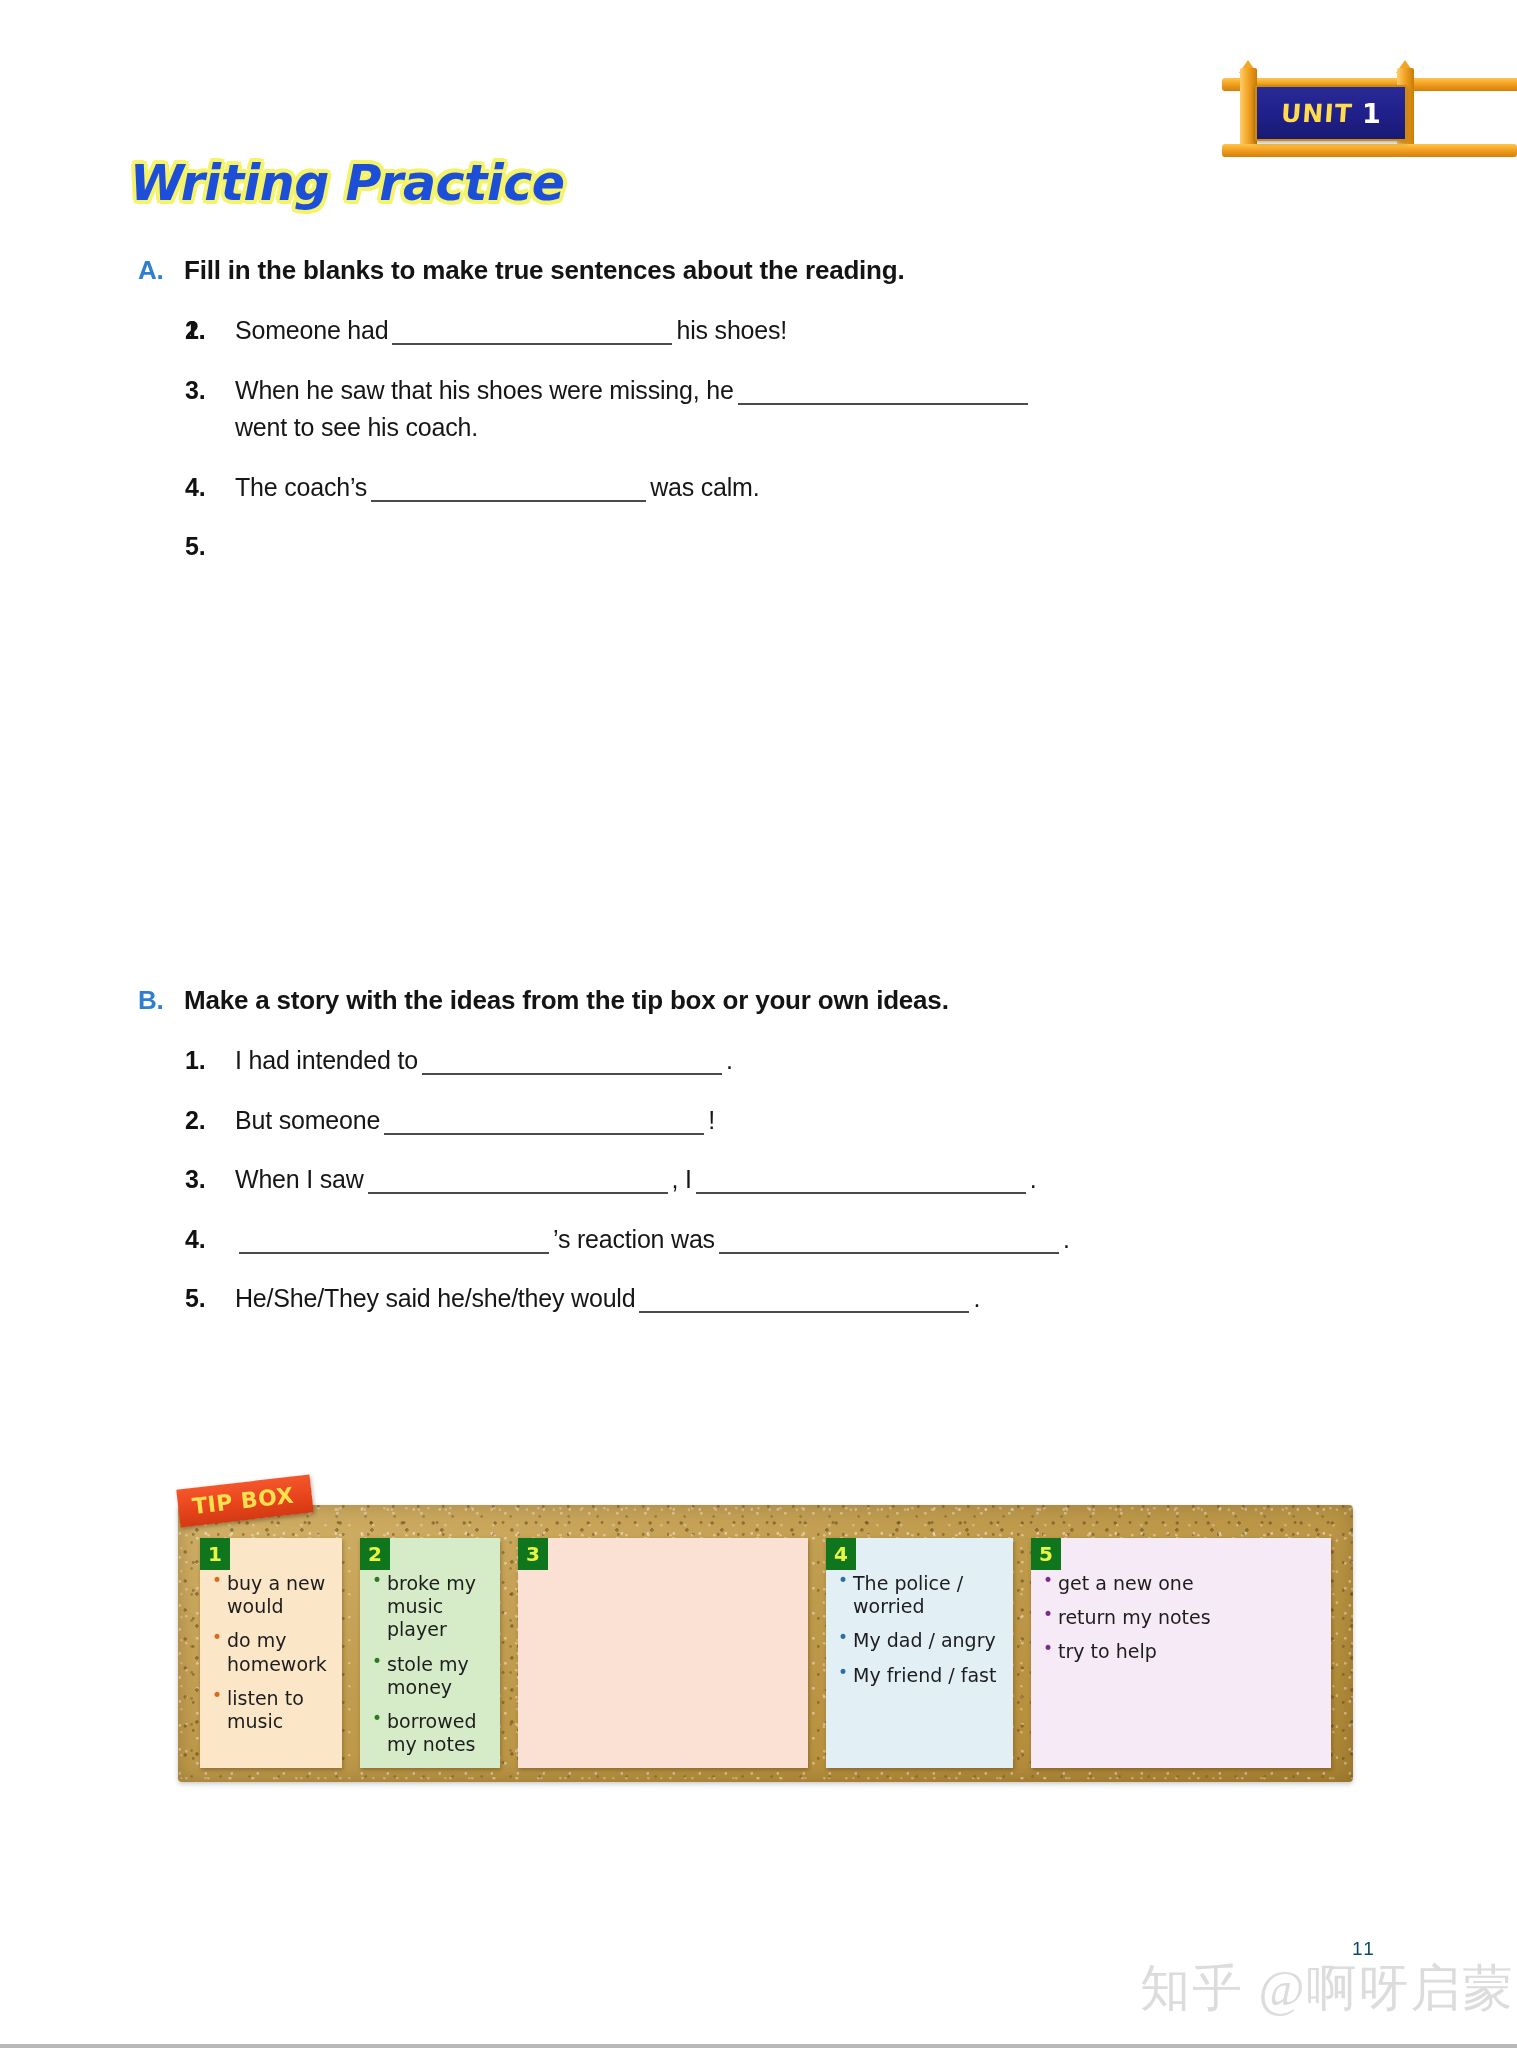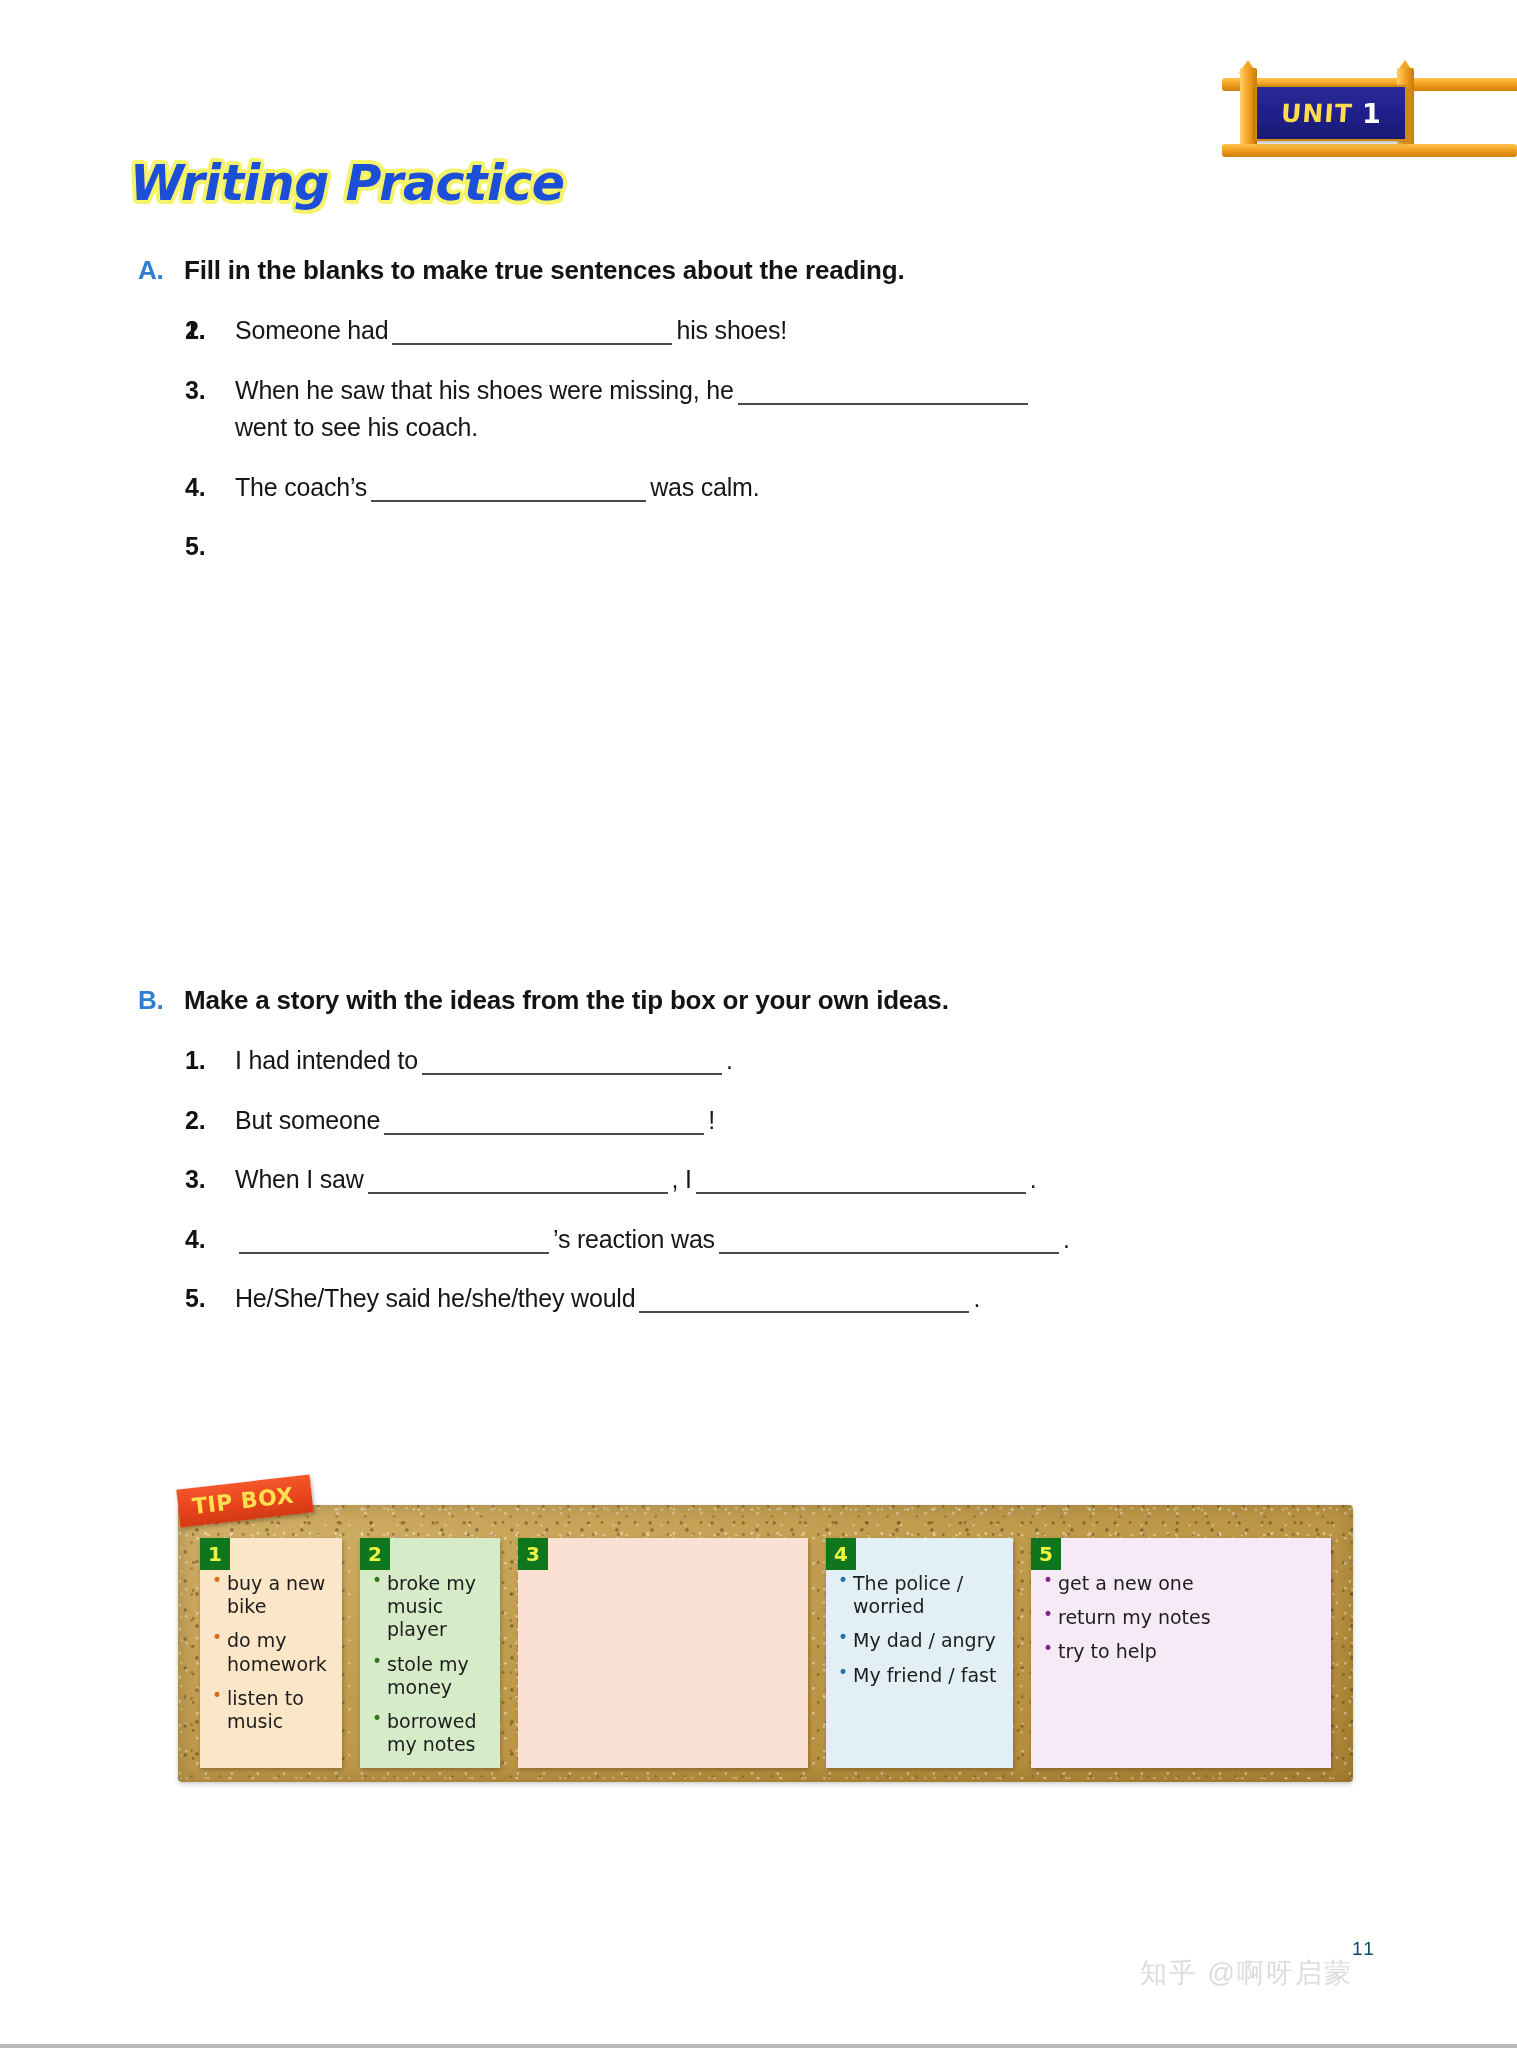--- a/index.html
+++ b/index.html
@@ -276,23 +276,23 @@
     left: 1352px;
     top: 1938px;
     font-size: 19px;
     color: #0c4a6e;
     letter-spacing: 2px;
   }
   .watermark {
     position: absolute;
     left: 1140px;
     top: 1955px;
-    font-size: 27px;
+    font-size: 50px;
     color: #dcdcdc;
-    font-family: Liberation Sans, sans-serif;
+    font-family: Liberation Serif, serif;
     letter-spacing: 2px;
     white-space: nowrap;
   }
   .bottom-rule {
     position: absolute;
     left: 0;
     top: 2044px;
     width: 100%;
     height: 4px;
     background: #b9b9b9;
@@ -369,21 +369,21 @@
     </div>
   </div>
 
 <div class="tipbox-wrap">
   <div class="tipbox-board"></div>
   <div class="tipbox-label">TIP BOX</div>
   <div class="cards" id="tip-cards-root">
       <div class="card c1">
         <div class="card-badge">1</div>
         <ul>
-          <li>buy a new bike</li>
+          <li>buy a new would</li>
           <li>do my homework</li>
           <li>listen to music</li>
         </ul>
       </div>
       <div class="card c2">
         <div class="card-badge">2</div>
         <ul>
           <li>broke my music player</li>
           <li>stole my money</li>
           <li>borrowed my notes</li>

